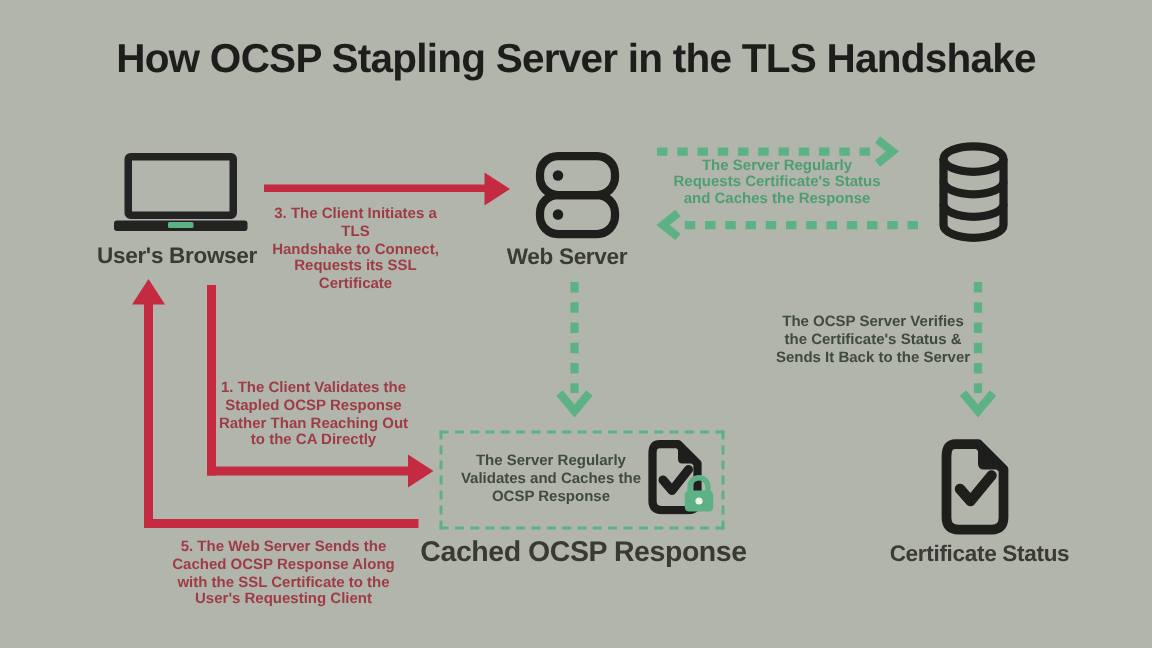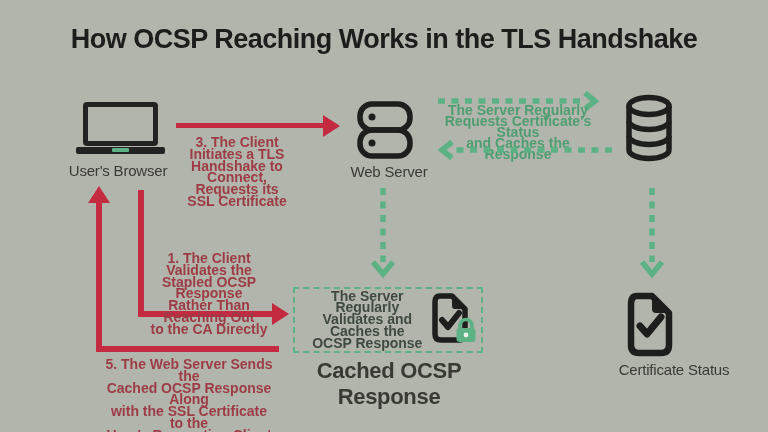--- a/index.html
+++ b/index.html
@@ -11,72 +11,72 @@
     overflow:hidden;
   }
   .abs{position:absolute;}
   .title{
     left:0;top:24px;width:768px;
     text-align:center;
     font-size:27px;font-weight:800;
     color:#1d1d1b;letter-spacing:-0.5px;
   }
   .node-label{
-    font-size:15px;font-weight:400;color:#3a3a36;text-align:center;
+    font-size:15px;font-weight:700;color:#3a3a36;text-align:center;
     letter-spacing:-0.2px;
   }
   .ann{
     white-space:pre-line;text-align:center;
-    font-weight:bold;font-size:14px;line-height:11.8px;
+    font-weight:bold;font-size:10px;line-height:11.8px;
   }
   .ann-red{color:#9d3c46;}
   .ann-green{color:#4f9e72;}
   .ann-dark{color:#3f4a42;}
   .redline{background:#c42a40;}
   .tri{width:0;height:0;}
   .tri-right{border-top:11px solid transparent;border-bottom:11px solid transparent;border-left:17px solid #c42a40;}
   .tri-up{border-left:11px solid transparent;border-right:11px solid transparent;border-bottom:17px solid #c42a40;}
   
   .laptop-screen{left:83px;top:102px;width:65px;height:34px;border:5px solid #232323;border-radius:4px;}
   .laptop-base{left:76px;top:147px;width:89px;height:7px;background:#232323;border-radius:2px;}
   .laptop-notch{left:112px;top:148px;width:17px;height:4px;background:#5cb285;border-radius:1px;}
   .cachebox{
     left:293px;top:287px;width:186px;height:62px;
     border:2px dashed #5cb285;
     display:flex;align-items:center;justify-content:flex-start;
   }
   .cachebox .ann{width:122px;margin-left:12px;}
   .cache-label{
     left:275px;top:358px;width:228px;text-align:center;
-    font-size:22px;font-weight:800;color:#3a3a35;letter-spacing:-0.3px;
+    font-size:19px;font-weight:800;color:#3a3a35;letter-spacing:-0.3px;
   }
   .docwrap{position:relative;width:52px;height:54px;margin-left:2px;}
   .docwrap .lock{position:absolute;right:2px;bottom:0;}
 </style>
 </head>
 <body>
 
 <div id="stage">
 
-  <div class="abs title">How OCSP Reaching Works in the TLS Handshake</div>
+  <div class="abs title">How OCSP Stapling Server in the TLS Handshake</div>
 
   <div class="abs laptop-screen"></div>
   <div class="abs laptop-base"></div>
   <div class="abs laptop-notch"></div>
   <div class="abs node-label" style="left:40px;top:162px;width:156px;">User's Browser</div>
 
   <div class="abs" style="left:355px;top:100px;">
     <svg width="60" height="60" viewBox="0 0 60 60">
       <rect x="5" y="4" width="50" height="26" rx="12" fill="none" stroke="#1e1e1c" stroke-width="5.5"></rect>
       <rect x="5" y="30" width="50" height="26" rx="12" fill="none" stroke="#1e1e1c" stroke-width="5.5"></rect>
       <circle cx="17" cy="17" r="3.5" fill="#1e1e1c"></circle>
       <circle cx="17" cy="43" r="3.5" fill="#1e1e1c"></circle>
     </svg>
   </div>
-  <div class="abs node-label" style="left:314px;top:163px;width:150px;">Web Server</div>
+  <div class="abs node-label" style="left:303px;top:163px;width:150px;">Web Server</div>
 
   <div class="abs" style="left:621px;top:94px;">
     <svg width="56" height="68" viewBox="0 0 56 68">
       <ellipse cx="28" cy="12" rx="20" ry="8.5" fill="none" stroke="#1e1e1c" stroke-width="5.5"></ellipse>
       <path d="M8 12 V56 A20 8.5 0 0 0 48 56 V12" fill="none" stroke="#1e1e1c" stroke-width="5.5"></path>
       <path d="M8 27 A20 8.5 0 0 0 48 27" fill="none" stroke="#1e1e1c" stroke-width="5.5"></path>
       <path d="M8 42 A20 8.5 0 0 0 48 42" fill="none" stroke="#1e1e1c" stroke-width="5.5"></path>
     </svg>
   </div>
 
@@ -108,20 +108,23 @@
       <polyline points="4,76 14,88 24,76" fill="none" stroke="#5cb285" stroke-width="5.5"></polyline>
     </svg>
   </div>
 
   <div class="abs" style="left:638px;top:186px;">
     <svg width="28" height="100">
       <line x1="14" y1="2" x2="14" y2="76" stroke="#5cb285" stroke-width="5.5" stroke-dasharray="7 6.5"></line>
       <polyline points="4,76 14,88 24,76" fill="none" stroke="#5cb285" stroke-width="5.5"></polyline>
     </svg>
   </div>
+  <div class="abs ann ann-dark" style="left:502px;top:209px;width:160px;">The OCSP Server Verifies
+the Certificate's Status &amp;
+Sends It Back to the Server</div>
 
   <div class="abs cachebox">
     <div class="ann ann-dark">The Server Regularly
 Validates and Caches the
 OCSP Response</div>
     <div class="docwrap">
       <svg width="40" height="50" viewBox="0 0 40 50">
         <path d="M10 3 H22 L35 16 V41 Q35 47 29 47 H11 Q5 47 5 41 V9 Q5 3 10 3 Z" fill="none" stroke="#1e1e1c" stroke-width="5.5" stroke-linejoin="round"></path>
         <path d="M22 2 L36 16 H25 Q22 16 22 13 Z" fill="#1e1e1c"></path>
         <path d="M12 27 L18 34 L29 20" fill="none" stroke="#1e1e1c" stroke-width="6" stroke-linecap="round" stroke-linejoin="round"></path>
@@ -137,21 +140,21 @@
   </div>
   <div class="abs cache-label">Cached OCSP Response</div>
 
   <div class="abs" style="left:624px;top:292px;">
     <svg width="52" height="66" viewBox="0 0 52 66">
       <path d="M13 4 H28 L45 21 V53 Q45 61 37 61 H15 Q7 61 7 53 V12 Q7 4 13 4 Z" fill="none" stroke="#1e1e1c" stroke-width="6.5" stroke-linejoin="round"></path>
       <path d="M28 3 L46 21 H32 Q28 21 28 17 Z" fill="#1e1e1c"></path>
       <path d="M16 34 L23 42 L37 25" fill="none" stroke="#1e1e1c" stroke-width="7" stroke-linecap="round" stroke-linejoin="round"></path>
     </svg>
   </div>
-  <div class="abs node-label" style="left:599px;top:361px;width:150px;">Certificate Status</div>
+  <div class="abs node-label" style="left:578px;top:361px;width:150px;">Certificate Status</div>
 
   <div class="abs redline" style="left:96px;top:346px;width:183px;height:6px;"></div>
   <div class="abs redline" style="left:96px;top:202px;width:6px;height:148px;"></div>
   <div class="abs tri tri-up" style="left:88px;top:186px;"></div>
   <div class="abs ann ann-red" style="left:105px;top:359px;width:168px;">5. The Web Server Sends the
 Cached OCSP Response Along
 with the SSL Certificate to the
 User's Requesting Client</div>
 
   <div class="abs redline" style="left:138px;top:190px;width:6px;height:127px;"></div>

